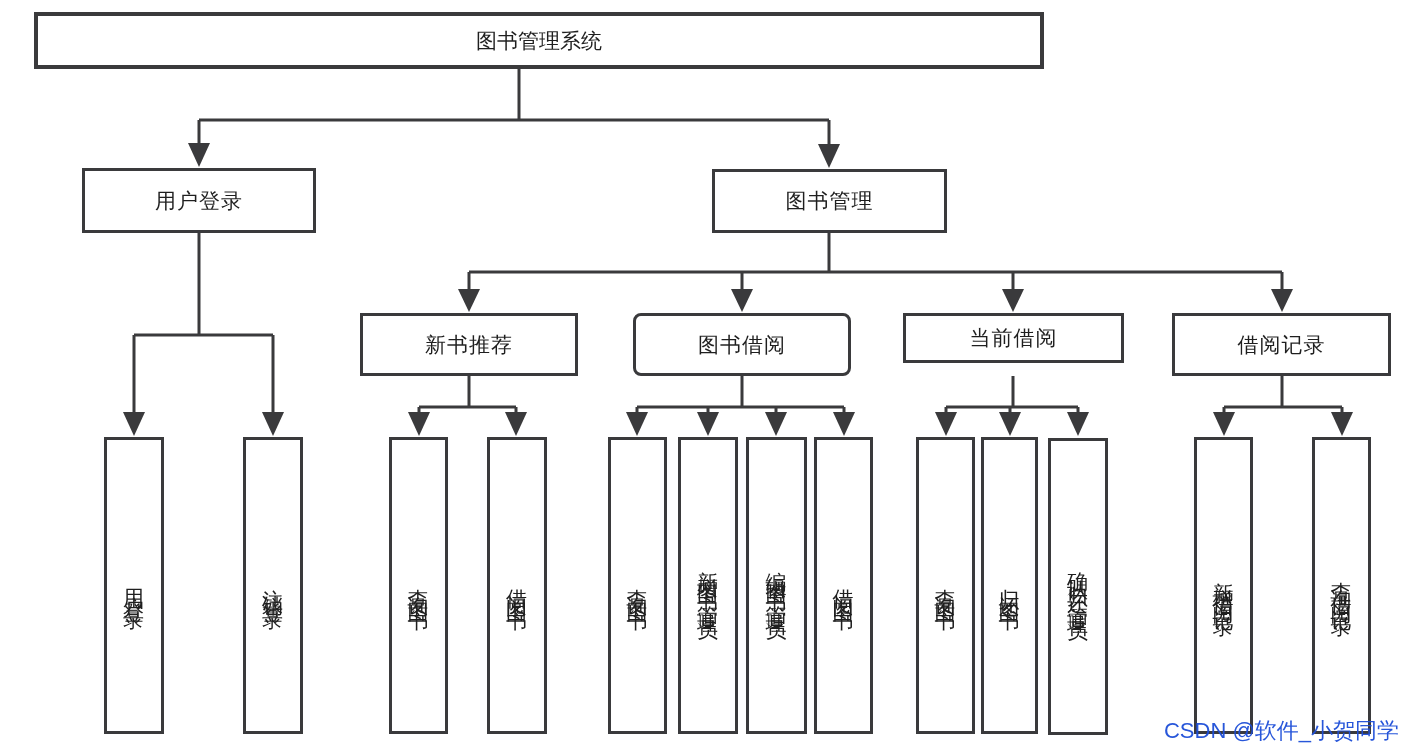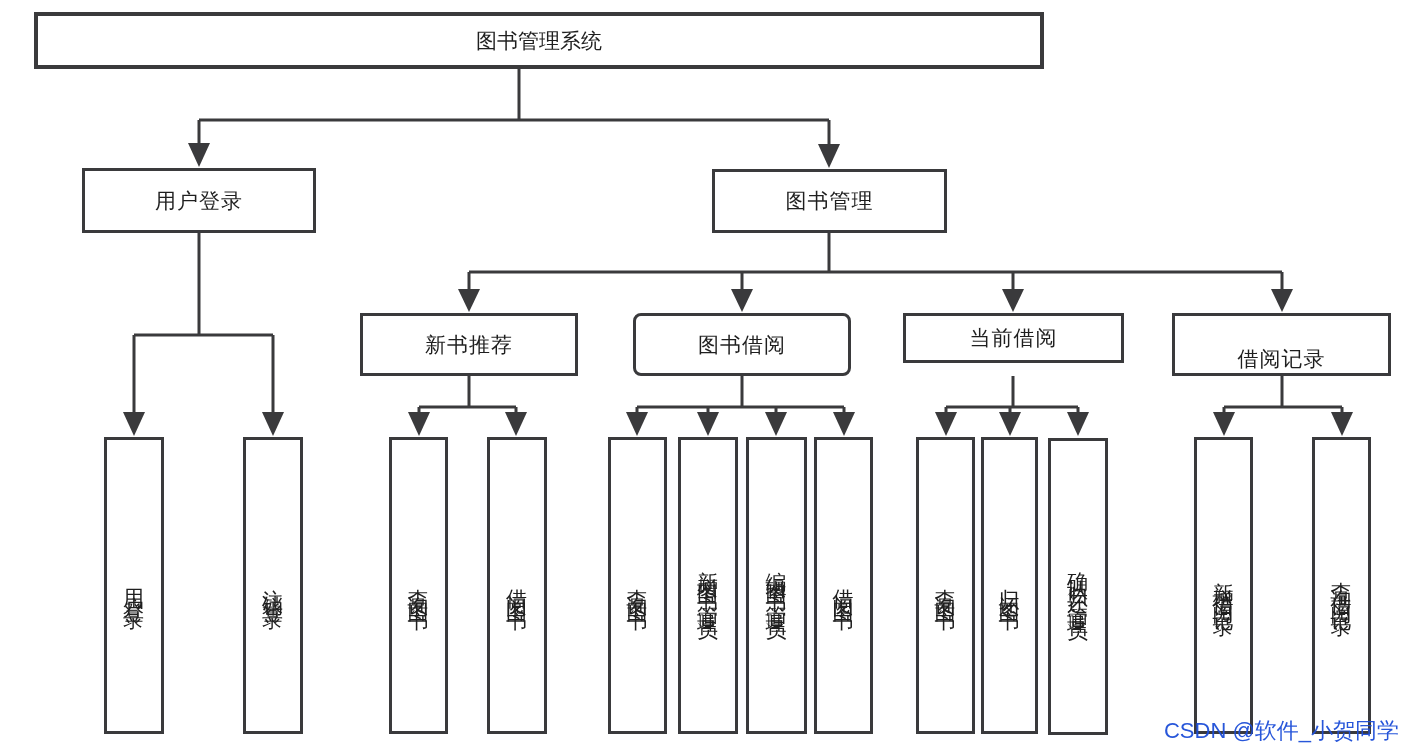--- a/index.html
+++ b/index.html
@@ -117,21 +117,21 @@
 
   <div class="box hbox" style="left:712px; top:169px; width:235px; height:64px;">
     <span>图书管理</span>
   </div>
   <div class="box hbox" style="left:633px; top:313px; width:218px; height:63px;border-radius:8px;">
     <span>图书借阅</span>
   </div>
   <div class="box hbox" style="left:903px; top:313px; width:221px; height:50px;">
     <span>当前借阅</span>
   </div>
-  <div class="box hbox" style="left:1172px; top:313px; width:219px; height:63px;align-items:flex-end;">
+  <div class="box hbox" style="left:1172px; top:313px; width:219px; height:63px;">
     <span>借阅记录</span>
   </div>
 
   <div class="box vbox" style="left:104px; top:437px; width:60px; height:297px;">
     <span class="vtext">用户登录</span>
   </div>
   <div class="box vbox" style="left:243px; top:437px; width:60px; height:297px;">
     <span class="vtext">注销登录</span>
   </div>
 

